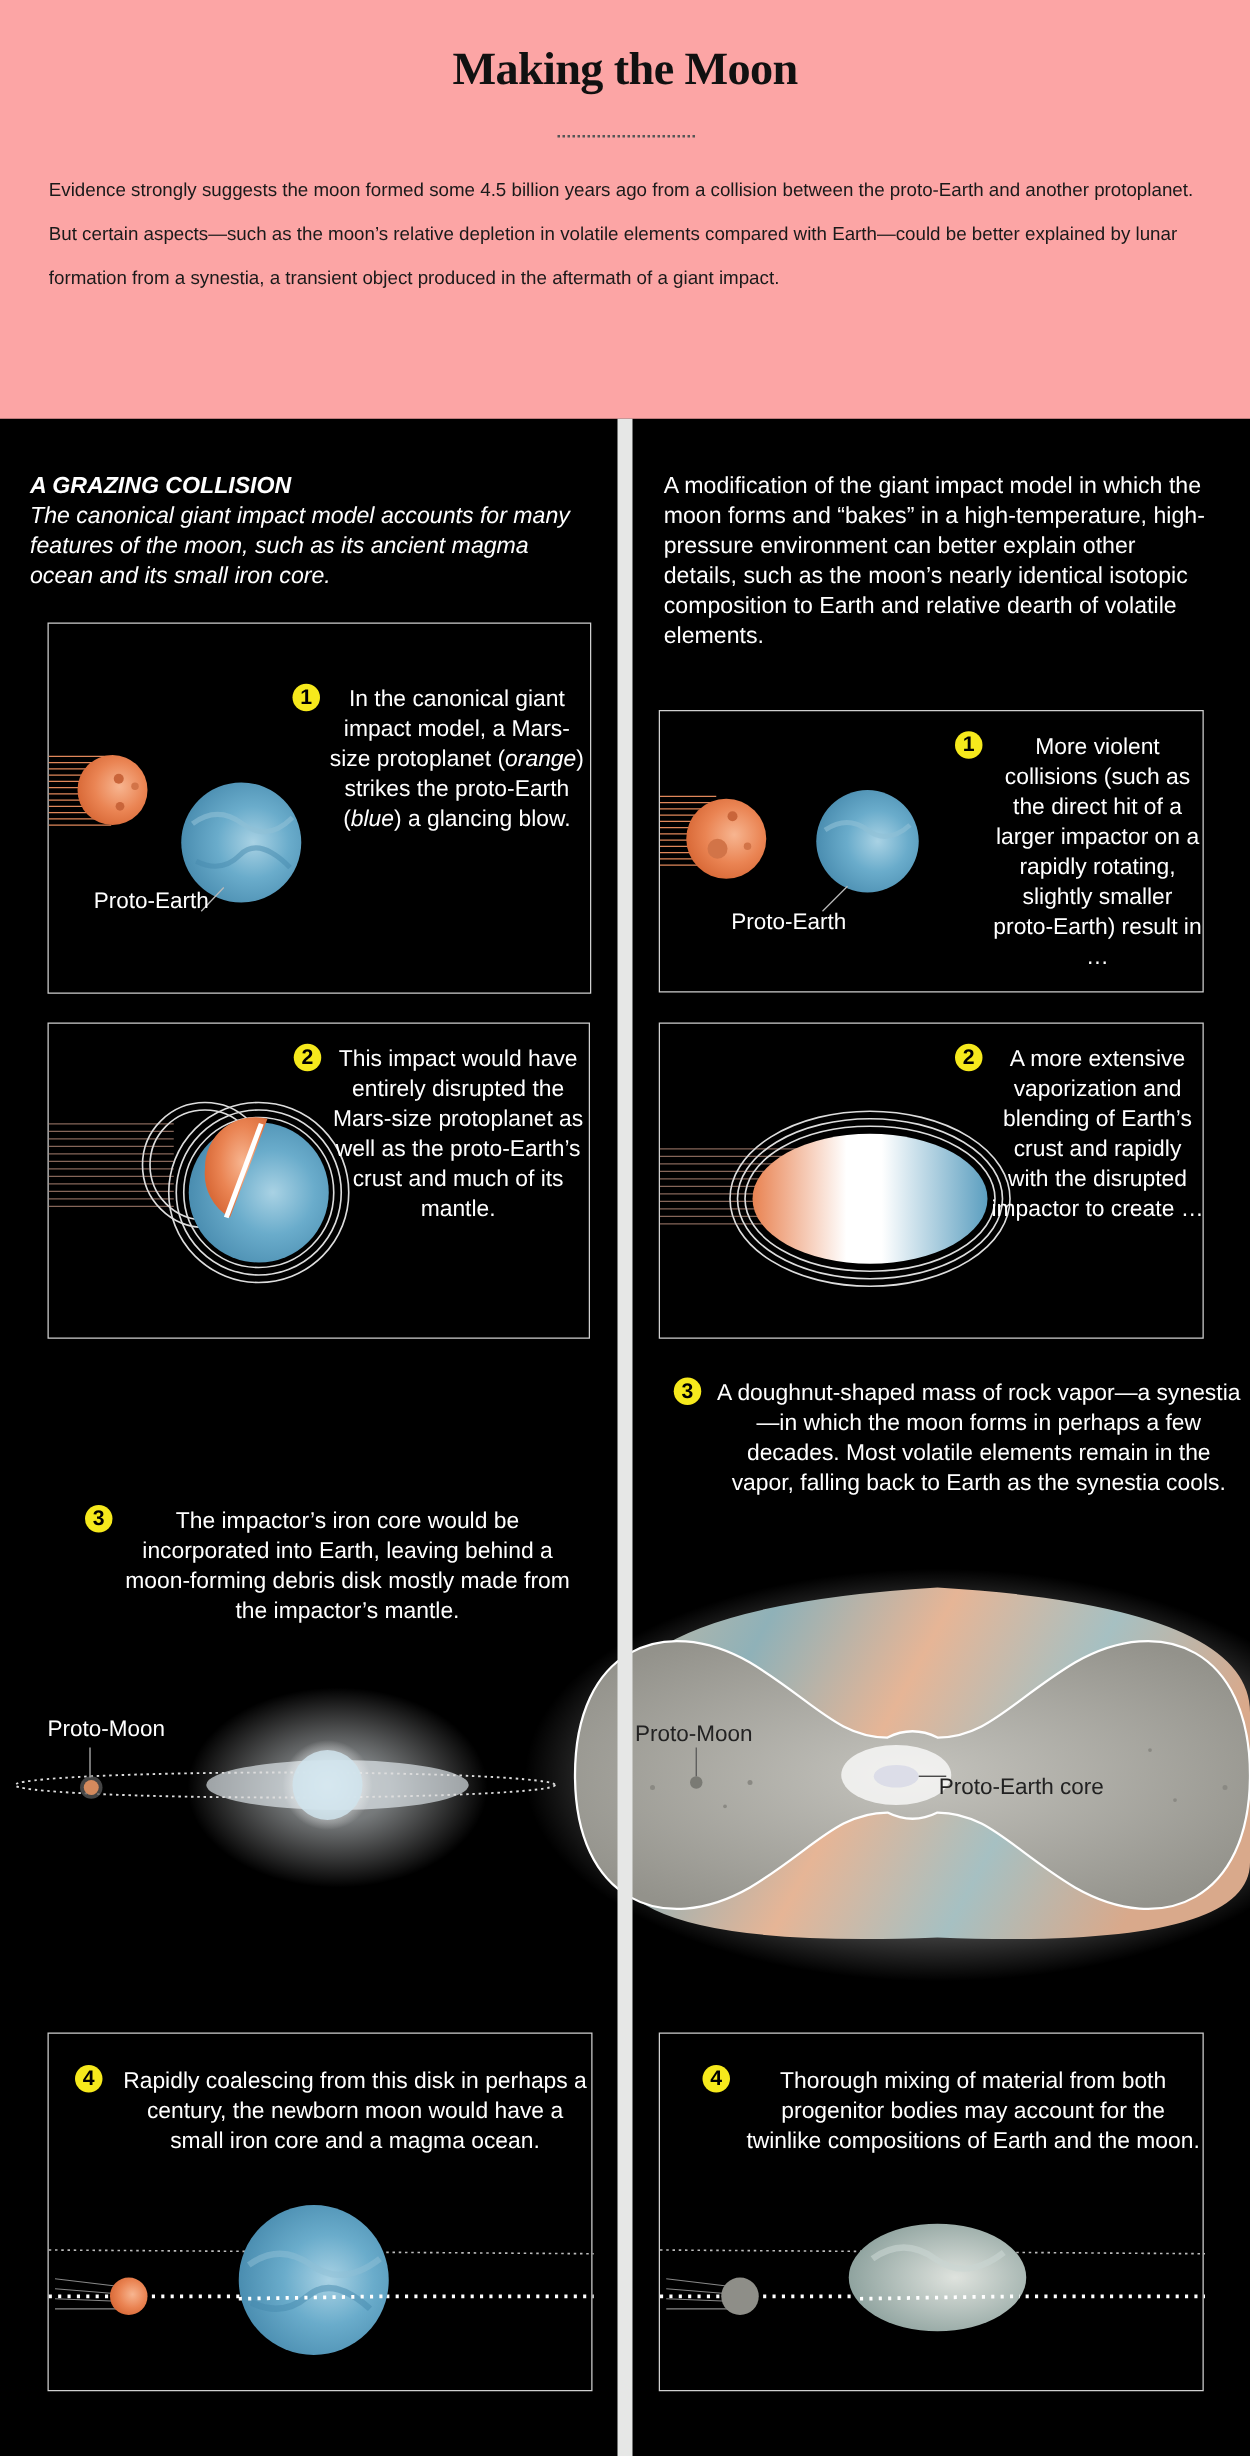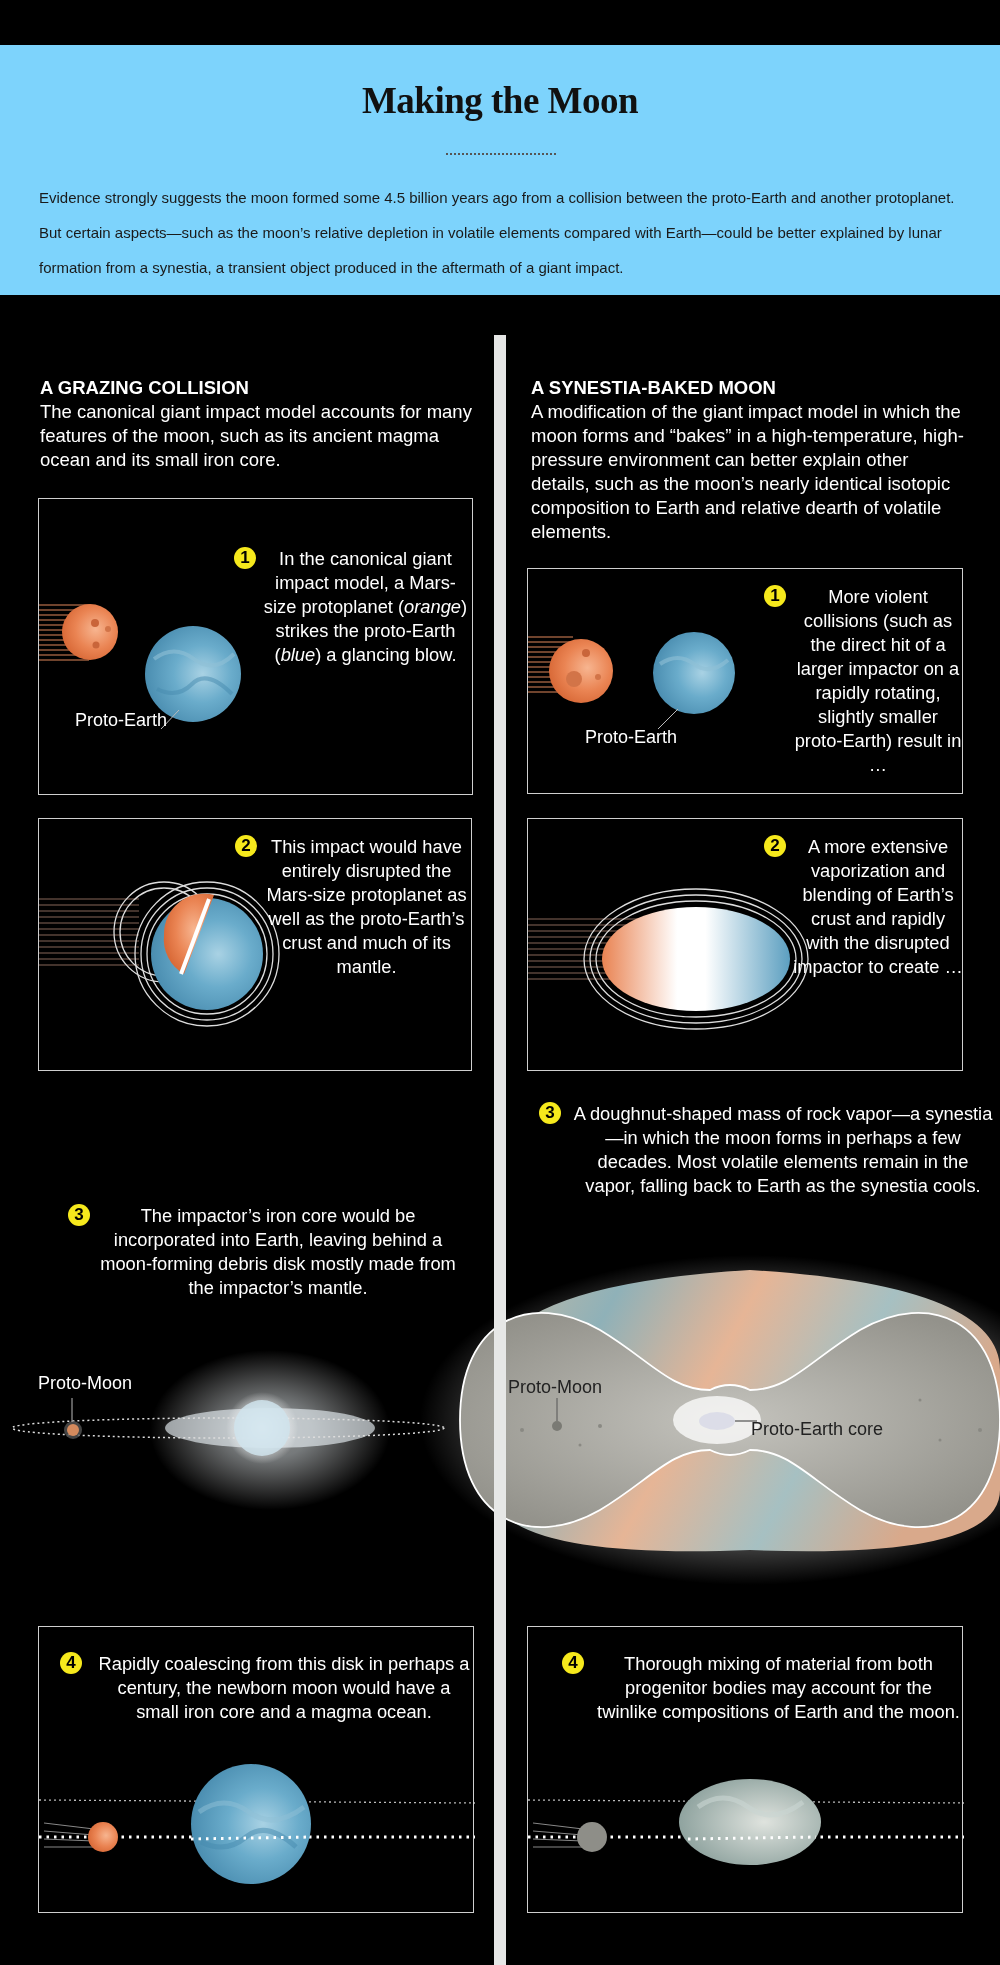--- a/index.html
+++ b/index.html
@@ -1,19 +1,19 @@
 <!DOCTYPE html>
 <html><head>
 <meta charset="utf-8">
 <style>
   * { box-sizing: border-box; margin: 0; padding: 0; }
   html, body { width: 1000px; height: 1965px; background: #000; overflow: hidden; }
   body { font-family: "Liberation Sans", sans-serif; color: #fff; position: relative; }
 
-  .header { position: absolute; left: 0; top: 0; width: 1000px; height: 250px; background: #7dd3fc; color: #111; margin-top: 45px; }
+  .header { position: absolute; left: 0; top: 0; width: 1000px; height: 335px; background: #fca5a5; color: #111; }
   .title { position: absolute; top: 34px; left: 0; width: 1000px; text-align: center;
            font-family: "Liberation Serif", serif; font-weight: bold; font-size: 37px; letter-spacing: -0.5px; color: #111; }
   .title-rule { position: absolute; top: 108px; left: 446px; width: 110px; border-top: 2px dotted #555; }
   .intro { position: absolute; top: 135px; left: 39px; width: 930px; font-size: 15px; line-height: 35px; color: #1a1a1a; }
 
   .divider { position: absolute; left: 494px; top: 335px; width: 12px; height: 1630px; background: #e6e7e6; z-index: 5; }
 
   .col-head { position: absolute; font-size: 18.5px; line-height: 24px; color: #fff; }
   .col-head .h { font-weight: bold; display: block; }
 
@@ -75,27 +75,26 @@
     </linearGradient>
     <linearGradient id="gBlend" x1="0" y1="0" x2="1" y2="0">
       <stop offset="0" stop-color="#e98352"></stop>
         <stop offset="0.4" stop-color="#fff"></stop>
         <stop offset="0.55" stop-color="#fff"></stop>
         <stop offset="1" stop-color="#5c9fc0"></stop>
     </linearGradient>
   </defs>
 </svg>
 
-<div class="col-head" style="left:40px; top:376px; width:440px;">
+<div class="col-head" style="left:24px; top:376px; width:440px;font-style:italic;">
   <span class="h">A GRAZING COLLISION</span>
   <span>The canonical giant impact model accounts for many features of the moon, such as its ancient magma ocean and its small iron core.</span>
 </div>
 
 <div class="col-head" style="left:531px; top:376px; width:440px;">
-  <span class="h">A SYNESTIA-BAKED MOON</span>
   <span>A modification of the giant impact model in which the moon forms and “bakes” in a high-temperature, high-pressure environment can better explain other details, such as the moon’s nearly identical isotopic composition to Earth and relative dearth of volatile elements.</span>
 </div>
 
 <div class="panel" style="left:38px; top:498px; width:435px; height:297px;">
   <svg width="435" height="297">
     <g stroke="#e0875a" stroke-width="1">
       <line x1="0" y1="106" x2="50" y2="106"></line>
         <line x1="0" y1="111" x2="50" y2="111"></line>
         <line x1="0" y1="116" x2="50" y2="116"></line>
         <line x1="0" y1="121" x2="50" y2="121"></line>

